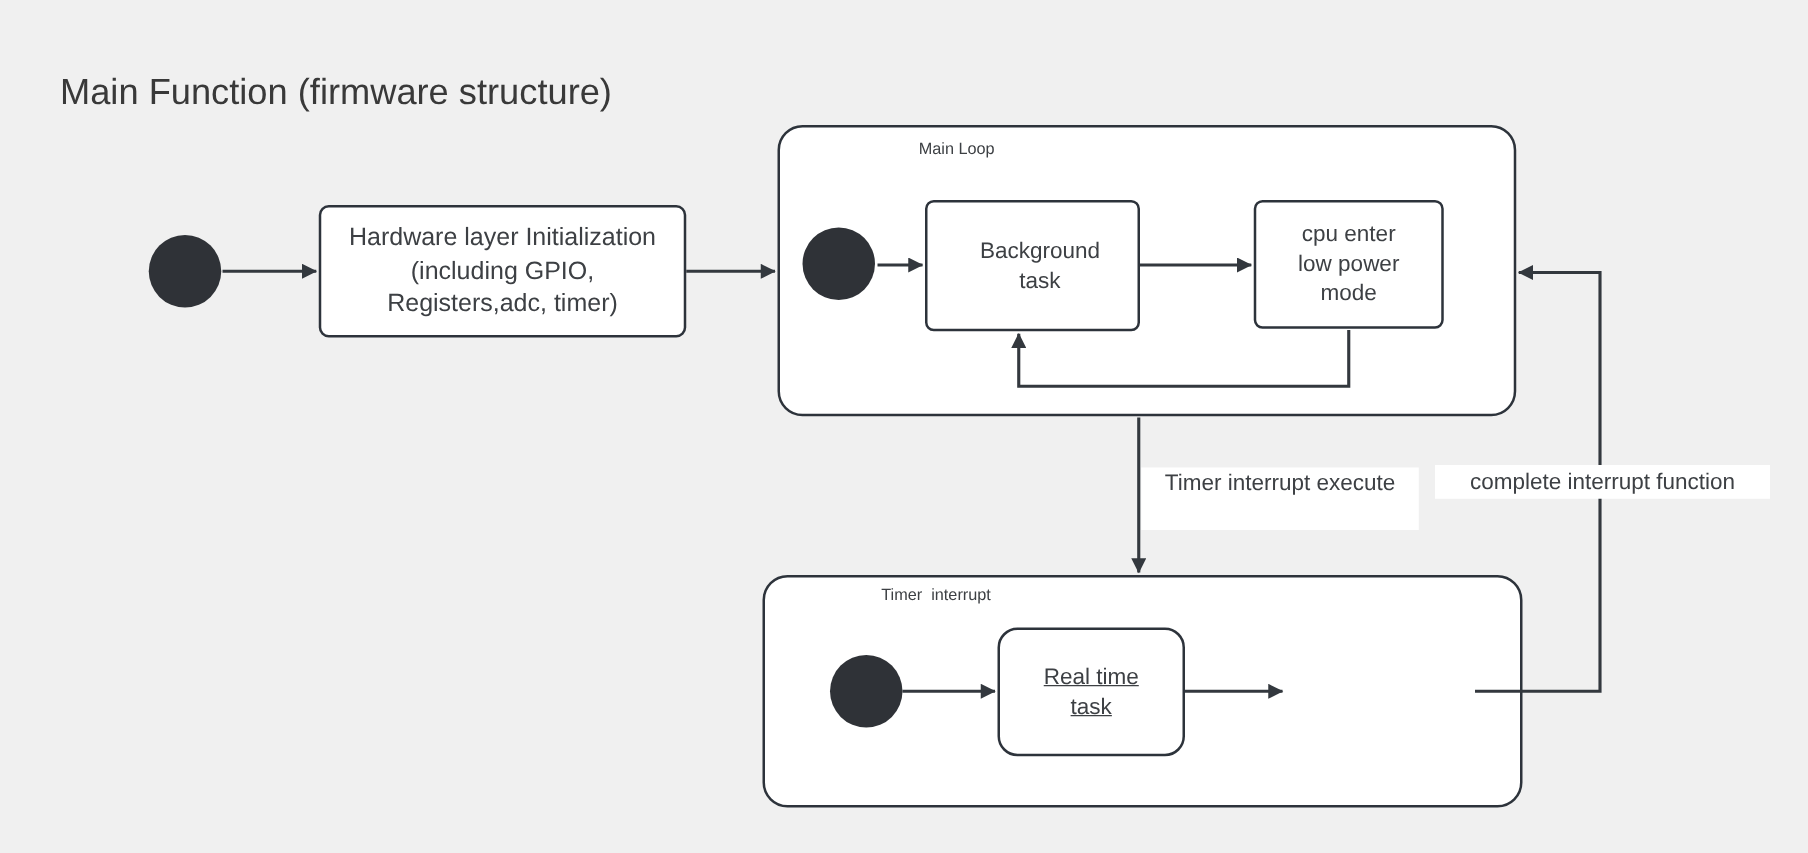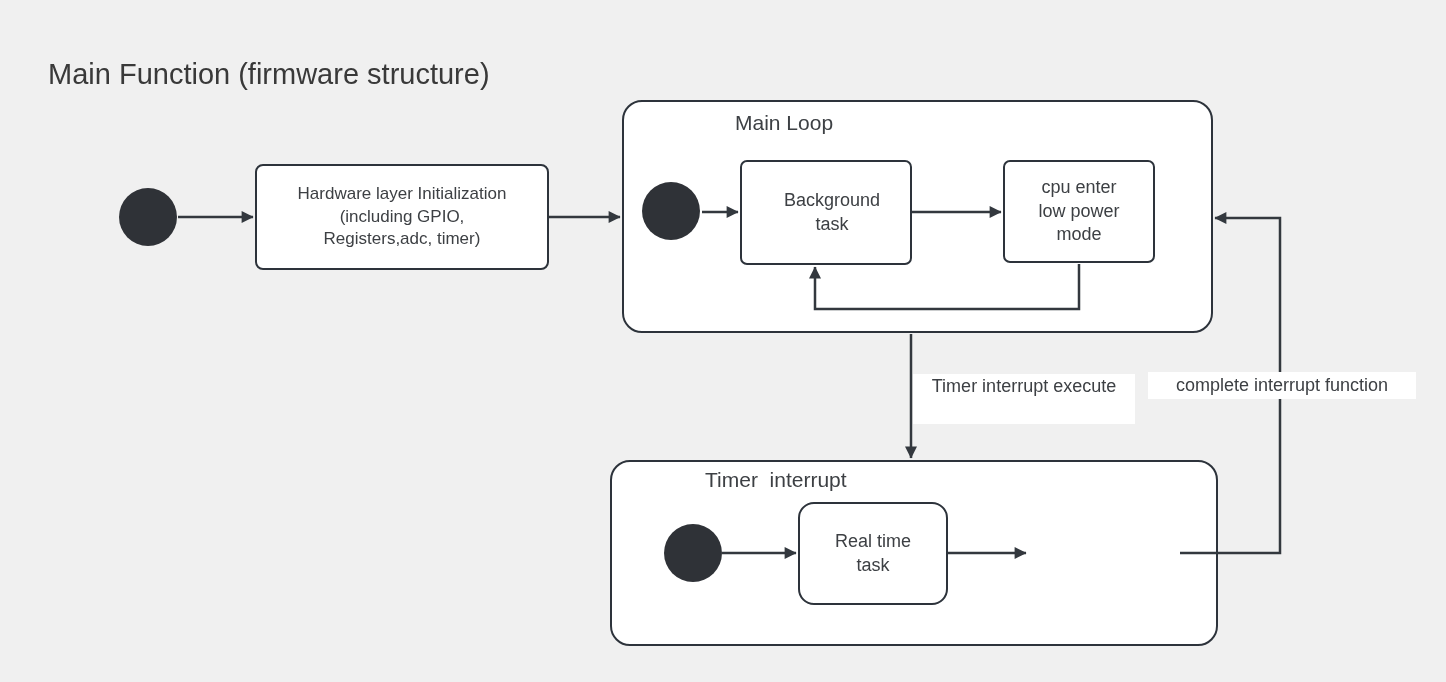--- a/index.html
+++ b/index.html
@@ -26,21 +26,21 @@
   .container {
     position: absolute;
     background: #ffffff;
     border: 2px solid #2d333b;
     border-radius: 20px;
     box-sizing: border-box;
     z-index: 0;
   }
   .group-label {
     position: absolute;
-    font-size: 21px;
+    font-size: 13px;
     color: #3d4044;
     white-space: pre-wrap;
     z-index: 2;
   }
   .edges {
     position: absolute;
     left: 0; top: 0;
     z-index: 1;
   }
   .edges path {
@@ -55,21 +55,21 @@
     box-sizing: border-box;
     display: flex;
     align-items: center;
     justify-content: center;
     text-align: center;
     color: #3d4044;
     white-space: pre-wrap;
     line-height: 1.32;
     z-index: 2;
   }
-  .node.sq { border-radius: 8px; font-size: 17px; }
+  .node.sq { border-radius: 8px; font-size: 20px; }
   .node.sq2 { border-radius: 7px; font-size: 18px; }
   .node.round { border-radius: 16px; font-size: 18px; }
   .start-circle {
     position: absolute;
     width: 58px; height: 58px;
     border-radius: 50%;
     background: #2f3237;
     z-index: 2;
   }
   .edge-label {
@@ -86,21 +86,21 @@
   .edge-label.mid { display: flex; align-items: center; justify-content: center; }
 
   
   #circle-main   { left: 119px; top: 188px; }
   #circle-loop   { left: 642px; top: 182px; }
   #circle-timer  { left: 664px; top: 524px; }
 
   #node-hardware { left: 255px; top: 164px; width: 294px; height: 106px; }
   #node-bgtask   { left: 740px; top: 160px; width: 172px; height: 105px; padding-left: 12px; }
   #node-cpuenter { left: 1003px; top: 160px; width: 152px; height: 103px; }
-  #node-realtime { left: 798px; top: 502px; width: 150px; height: 103px; }
+  #node-realtime { left: 798px; top: 502px; width: 150px; height: 103px; text-decoration: underline; }
   #node-cpuexit  { left: 1028px; top: 502px; width: 152px; height: 103px; }
 
   #container-mainloop { left: 622px; top: 100px; width: 591px; height: 233px; }
   #container-timer    { left: 610px; top: 460px; width: 608px; height: 186px; }
 
   #label-mainloop { left: 735px; top: 111px; }
   #label-timer    { left: 705px; top: 468px; }
 
   #edge-label-execute  { left: 913px;  top: 374px; width: 222px; height: 50px; }
   #edge-label-complete { left: 1148px; top: 372px; width: 268px; height: 27px; }

